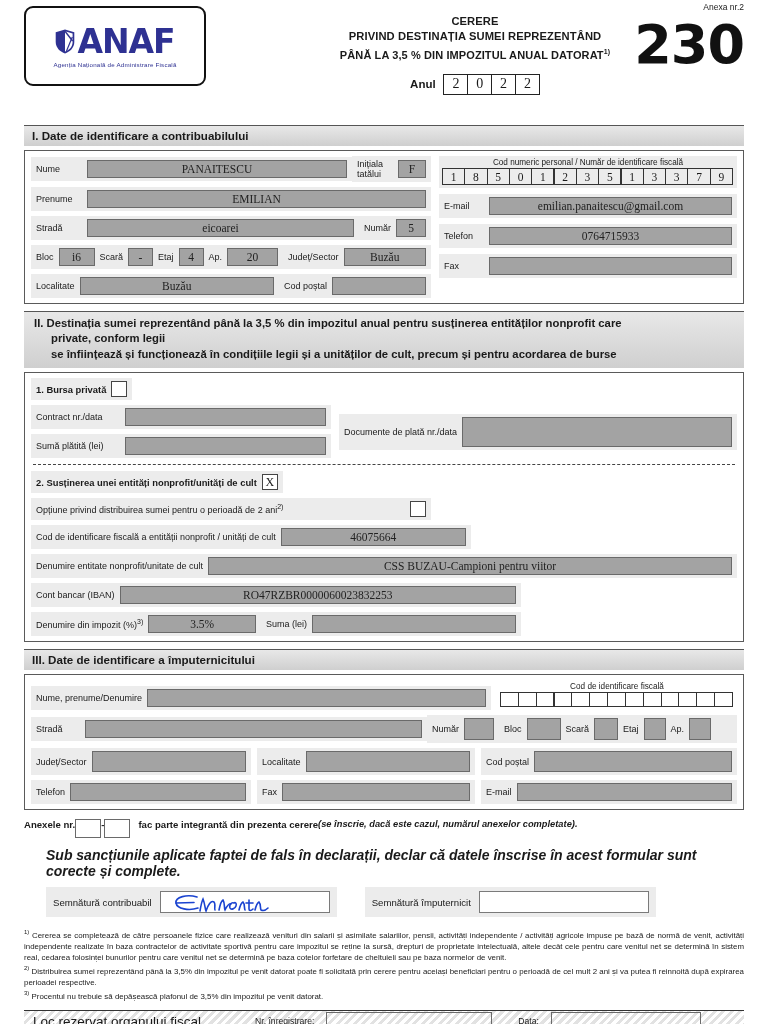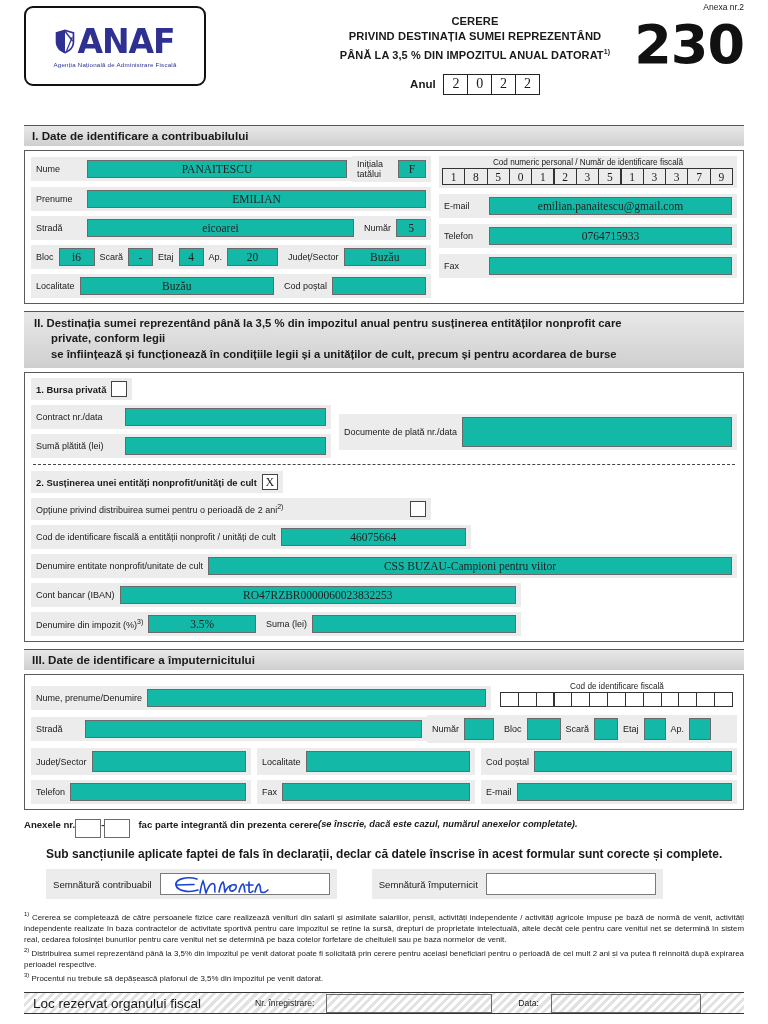--- a/index.html
+++ b/index.html
@@ -70,21 +70,21 @@
   .panel { border: 1.2px solid #5a5a5a; background: #fff; padding: 5px 6px; margin-top: 4px; }
   .row { display: flex; align-items: center; gap: 0; margin-bottom: 5px; }
   .row:last-child { margin-bottom: 0; }
   .fgrp {
     background: #ececec; display: flex; align-items: center;
     padding: 3px 5px; gap: 5px;
   }
   .lbl { font-size: 9px; white-space: nowrap; }
   .lbl.b { font-weight: bold; font-size: 9.4px; }
   .inp {
-    border: 1.2px solid #6a6a6a; background: #14b8a6; height: 18px;
+    border: 1.2px solid #6a6a6a; background: #a3a3a3; height: 18px;
     display: flex; align-items: center; justify-content: center;
     font-family: "Liberation Serif", serif; font-size: 11.5px; color: #222;
     padding: 0 3px; overflow: hidden; white-space: nowrap;
   }
   .cbox {
     width: 16px; height: 16px; border: 1.2px solid #444; background:#fff;
     display:flex; align-items:center; justify-content:center;
     font-family: "Liberation Serif", serif; font-size: 12px;
   }
 
@@ -101,22 +101,22 @@
     font-family:"Liberation Serif", serif; font-size: 11.5px;
   }
 
   
   .dashdiv { border-top: 1.4px dashed #444; margin: 6px 2px; }
 
   
   .annex-row { display:flex; gap:0; margin-top: 9px; font-size: 9.6px; font-weight: bold; }
   .annex-box { width: 26px; height: 19px; border:1.2px solid #6a6a6a; background:#fff; }
   .annex-note { font-weight: bold; font-style: italic; font-size: 9.3px; }
-  .declar { font-weight: bold; font-size: 12px; margin-top: 9px; padding-left: 22px;}
-  .sign-row { display:flex; gap: 35px; margin-top: 8px; padding-left: 22px; }
+  .declar { font-weight: bold; font-style: italic; font-size: 14px; margin-top: 9px; padding-left: 22px;}
+  .sign-row { display:flex; gap: 28px; margin-top: 8px; padding-left: 22px; }
   .sign-grp { background:#ececec; padding: 4px 7px; display:flex; align-items:center; gap:8px; }
   .sign-field { width: 170px; height: 22px; border:1.2px solid #7a7a7a; background:#fff; position:relative; }
   .sig-svg { position:absolute; left:6px; top:-1px; }
 
   
   .fn { font-size: 7.9px; line-height: 11.2px; margin-top: 10px; text-align: justify; }
   .fn p { margin: 0 0 0 0; }
   .fn .sup { font-size: 6px; }
 
   

